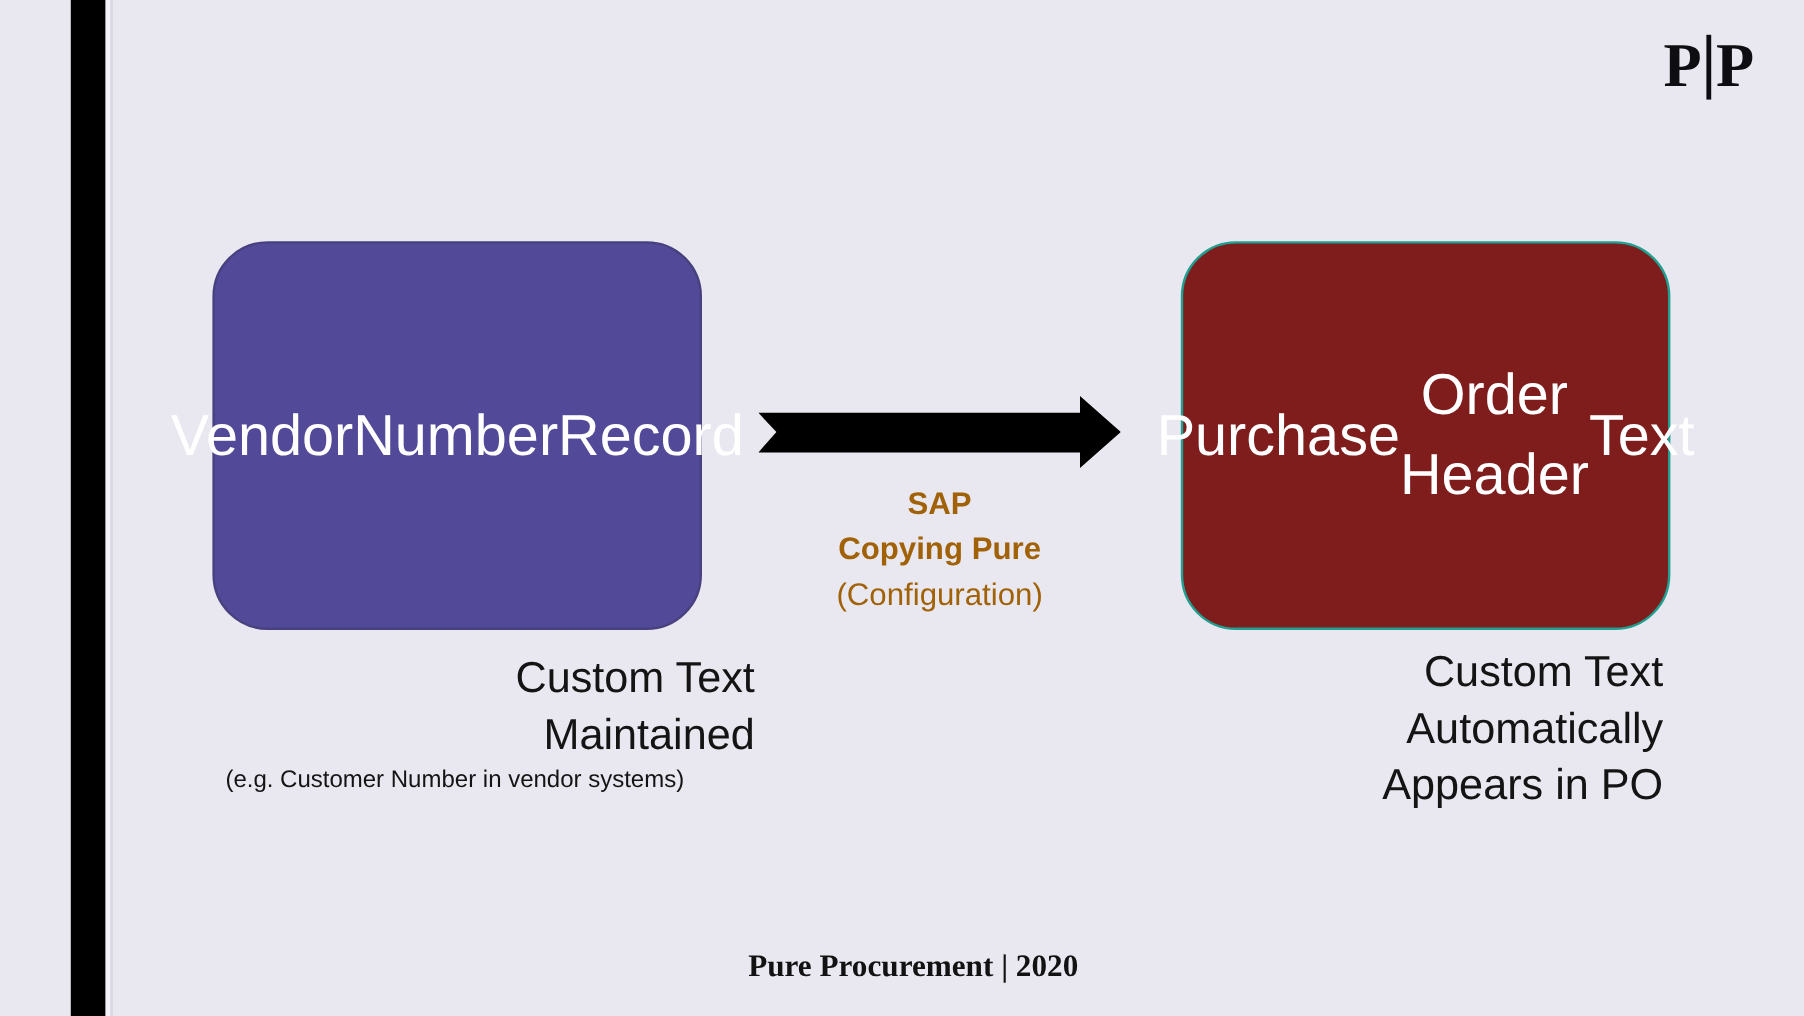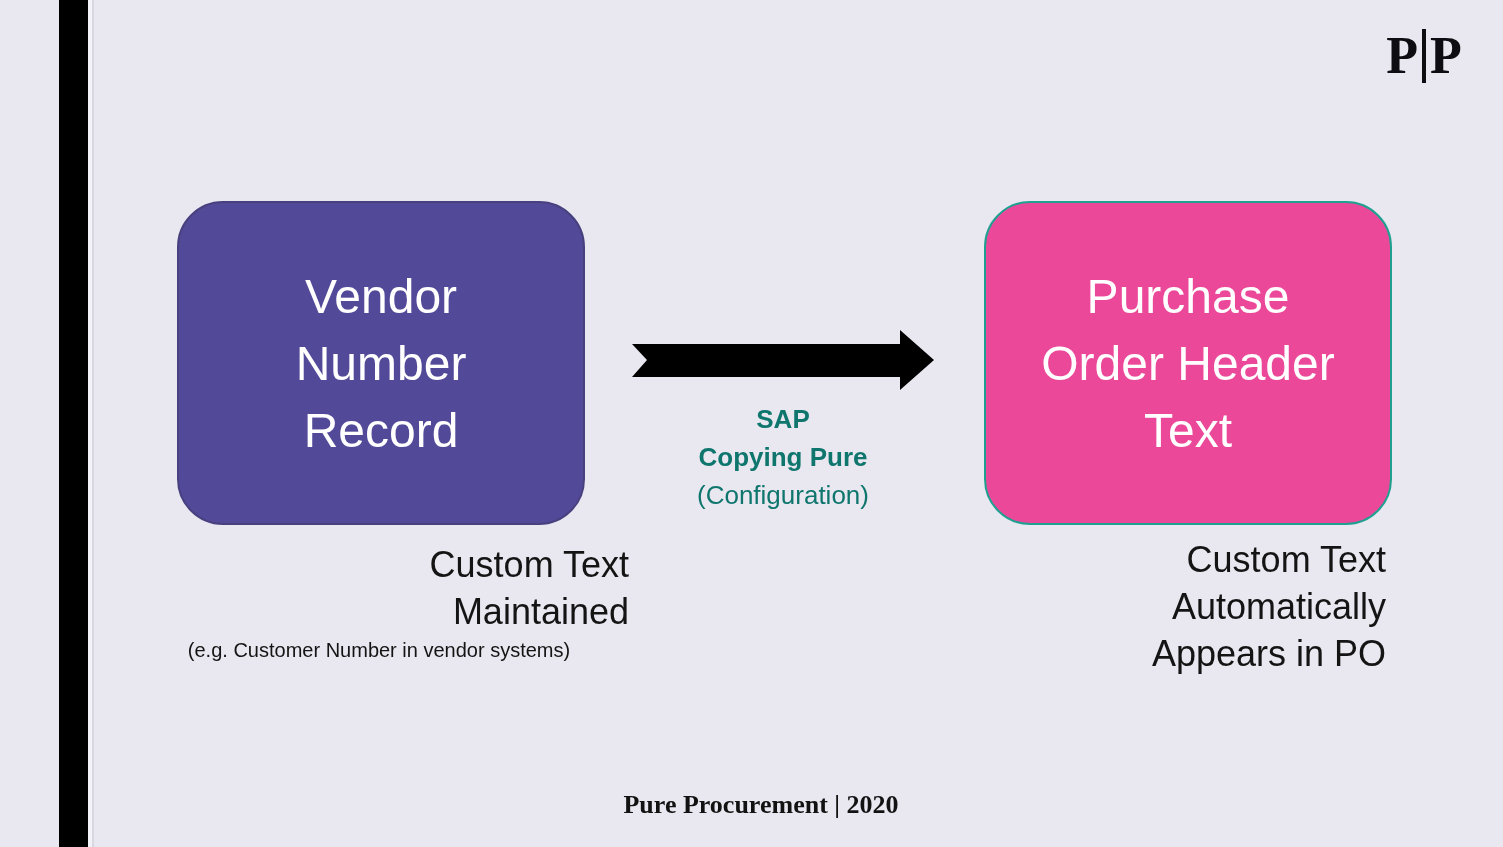--- a/index.html
+++ b/index.html
@@ -56,21 +56,21 @@
     margin: 0 4px;
   }
 
   
   .box {
     position: absolute;
     top: 201px;
     width: 404px; height: 320px;
     border-radius: 46px;
     display: flex;
-    flex-direction: column;
+    flex-direction: row;
     align-items: center;
     justify-content: center;
     color: #fff;
     font-size: 48px;
     line-height: 67px;
     text-align: center;
   }
   .box.source { left: 177px; background: #524a99; border: 2px solid #48417f; }
   .box.target { left: 984px; background: #26b2a4; border: 2px solid #1fa090; }
 
@@ -80,21 +80,21 @@
     left: 632px; top: 330px;
     width: 302px; height: 60px;
   }
   .arrow-shape { fill: #000; }
 
   .arrow-caption {
     position: absolute;
     left: 633px; top: 400px;
     width: 300px;
     text-align: center;
-    color: #0f766e;
+    color: #a16207;
     font-size: 26px;
     line-height: 38px;
   }
   .arrow-caption .bold { font-weight: bold; }
 
   
   .caption {
     position: absolute;
     text-align: right;
     color: #141414;
@@ -149,21 +149,21 @@
   <svg class="arrow-svg" viewBox="0 0 302 60" xmlns="http://www.w3.org/2000/svg">
     <polygon class="arrow-shape" points="0,14 268,14 268,0 302,30 268,60 268,47 0,47 15,30"></polygon>
   </svg>
 
   <div class="arrow-caption">
     <div class="bold">SAP</div>
     <div class="bold">Copying Pure</div>
     <div>(Configuration)</div>
   </div>
 
-  <div class="box target" style="background-color: #ec4899; color: rgb(255, 255, 255);">
+  <div class="box target" style="background-color: #7f1d1d; color: rgb(255, 255, 255);">
     <div class="box-line">Purchase</div>
     <div class="box-line">Order Header</div>
     <div class="box-line">Text</div>
   </div>
 
   <div class="caption left">
     <div>Custom Text</div>
     <div>Maintained</div>
   </div>
   <div class="caption-note">(e.g. Customer Number in vendor systems)</div>

